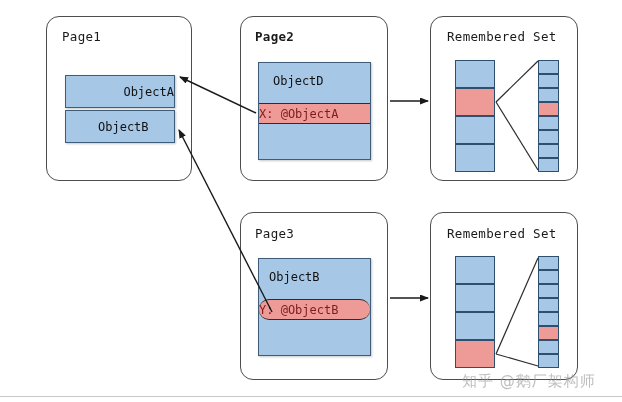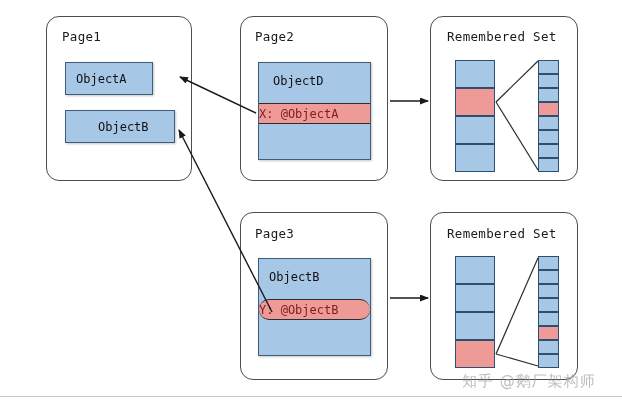--- a/index.html
+++ b/index.html
@@ -109,31 +109,31 @@
 </style>
 </head>
 <body>
 
 <div id="canvas">
 
   <div class="panel" style="left:46px; top:16px; width:146px; height:165px;">
   </div>
   <div class="panel-title" style="left:62px; top:29px;">Page1</div>
 
-  <div class="obj-box" style="left:65px; top:62px; width:88px; height:33px;">
+  <div class="obj-box" style="left:65px; top:75px; width:110px; height:33px;justify-content:flex-end;">
     <span class="obj-label">ObjectA</span>
   </div>
 
   <div class="obj-box" style="left:65px; top:110px; width:110px; height:33px;padding-left:22px;">
     <span class="obj-label">ObjectB</span>
   </div>
 
   <div class="panel" style="left:240px; top:16px; width:148px; height:165px;">
   </div>
-  <div class="panel-title" style="left:255px; top:29px;">Page2</div>
+  <div class="panel-title" style="left:255px; top:29px;font-weight:bold;">Page2</div>
 
   <div class="struct-box" style="left:258px; top:62px; width:113px; height:98px;">
     <span class="obj-label" style="position:absolute; left:4px; top:11px;">ObjectD</span>
     <div class="field-row" style="top:40px; height:21px;">
       <span class="field-label">X: @ObjectA</span>
     </div>
   </div>
 
   <div class="panel" style="left:240px; top:212px; width:148px; height:168px;">
   </div>

